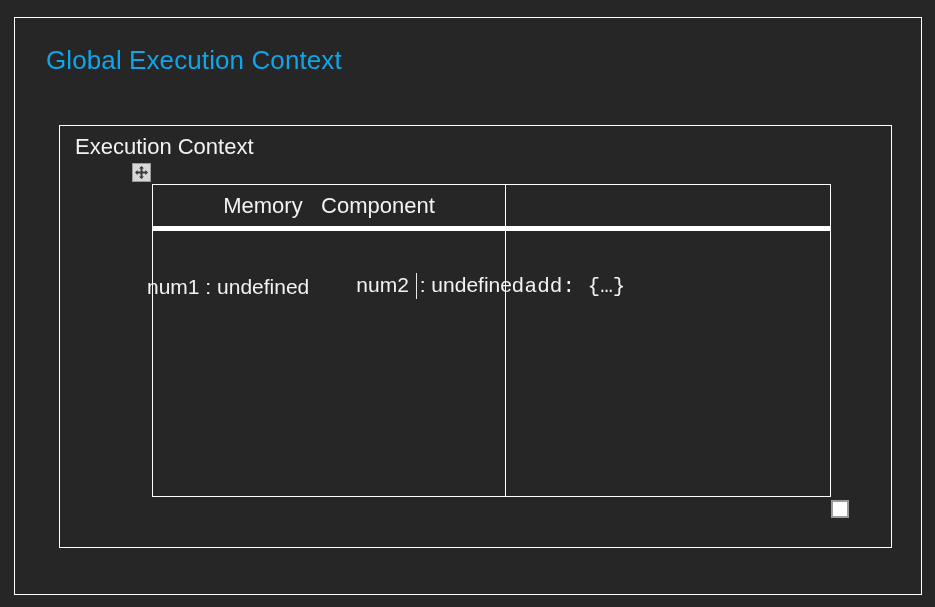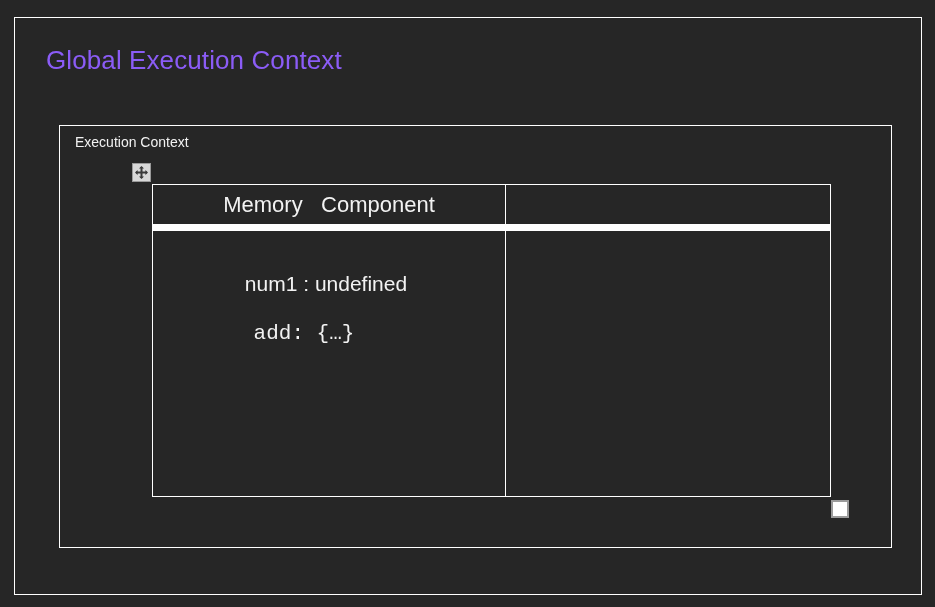--- a/index.html
+++ b/index.html
@@ -28,40 +28,40 @@
     background: #262626;
   }
 
   #global-context-title {
     position: absolute;
     left: 31px;
     top: 27px;
     font-size: 26px;
     font-weight: 400;
     letter-spacing: 0.1px;
-    color: #8b5cf6;
+    color: #0ea5e9;
     white-space: nowrap;
   }
 
   
   #execution-context-box {
     position: absolute;
     left: 44px;
     top: 107px;
     width: 833px;
     height: 423px;
     border: 1px solid #ffffff;
     background: #262626;
   }
 
   #execution-context-title {
     position: absolute;
     left: 15px;
     top: 8px;
-    font-size: 14px;
+    font-size: 22px;
     font-weight: 400;
     color: #f2f2f2;
     white-space: nowrap;
   }
 
   
   #move-cursor {
     position: absolute;
     left: 132px;
     top: 163px;
@@ -86,21 +86,21 @@
     border: 1px solid #ffffff;
     background: #262626;
     display: flex;
     flex-direction: column;
   }
 
   .table-header-row {
     display: flex;
     height: 46px;
     flex: 0 0 46px;
-    border-bottom: 7px solid #ffffff;
+    border-bottom: 5px solid #ffffff;
   }
 
   .table-body-row {
     display: flex;
     flex: 1 1 auto;
     min-height: 0;
   }
 
   .col-memory {
     width: 353px;
@@ -127,23 +127,24 @@
   }
 
   
   #memory-entries {
     position: absolute;
     left: 0;
     right: 0;
     top: 0;
     padding-top: 42px;
     display: flex;
-    flex-direction: column;
-    gap: 29px;
+    flex-direction: row;
+    gap: 51px;
     align-items: center;
+    justify-content: space-between;
   }
 
   .memory-entry {
     font-size: 21px;
     color: #f2f2f2;
     white-space: pre;
     position: relative;
     line-height: 1;
   }
   .memory-entry.indent-1 { margin-left: -6px; }
@@ -208,20 +209,21 @@
     </div>
   </div>
 
   <div class="table-body-row">
 
     <div class="col-memory">
       <div id="memory-entries">
 
         <div class="memory-entry indent-1">num1 : undefined</div>
 
+        <div class="memory-entry indent-2"><span>num2 </span><span class="text-caret"></span><span>: undefined</span></div>
 
         <div class="memory-entry indent-3">add: {…}</div>
 
       </div>
     </div>
 
     <div class="col-code"></div>
 
   </div>
 </div>

